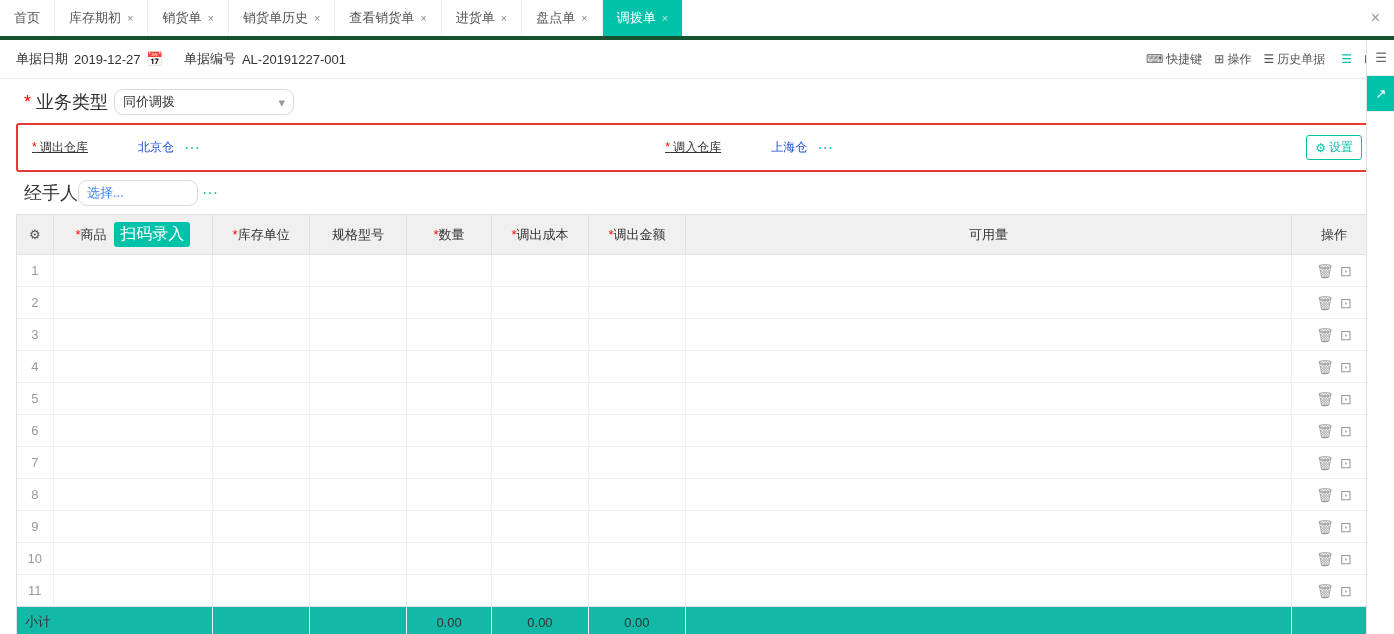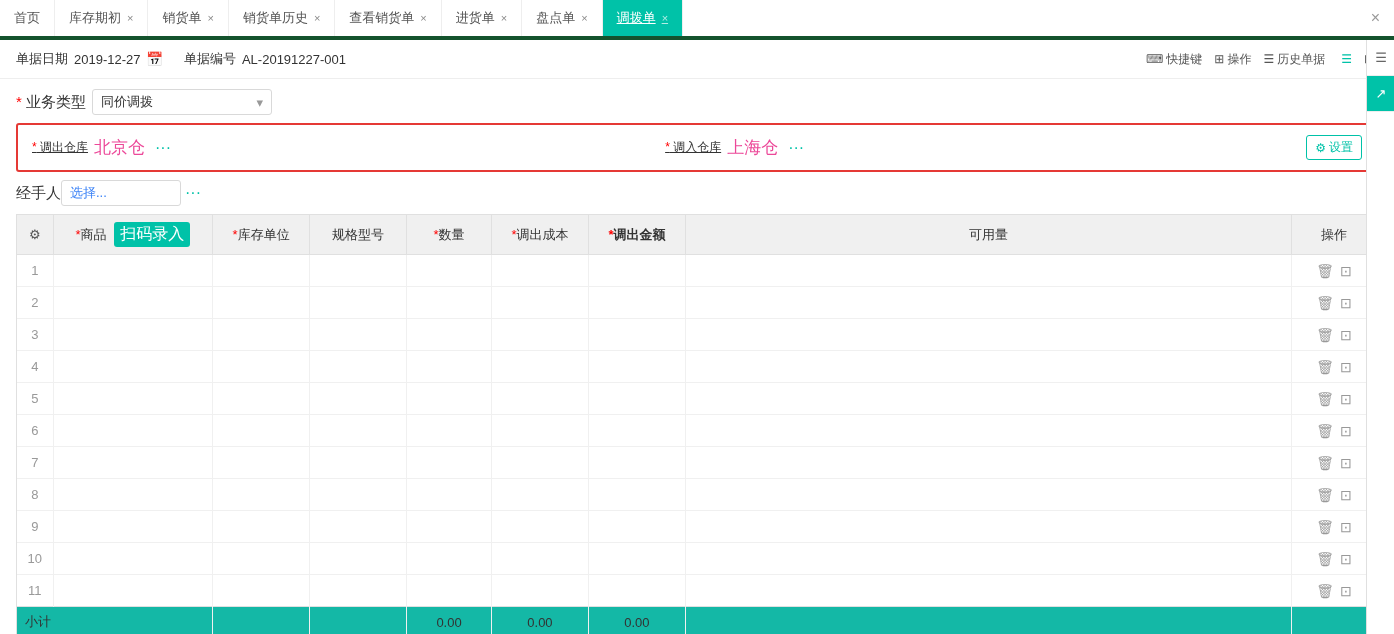--- a/index.html
+++ b/index.html
@@ -22,21 +22,20 @@
       cursor: pointer;
       font-size: 13px;
       color: #555;
       border-right: 1px solid #eee;
       white-space: nowrap;
       user-select: none;
     }
     .tab-item.active {
       background: #00c2a8;
       color: #fff;
-      text-decoration: underline;
     }
     .tab-item .close-icon {
       margin-left: 6px;
       font-size: 11px;
       opacity: 0.7;
     }
     .tab-item.active .close-icon { color: #fff; }
     .window-close {
       margin-left: auto;
       padding: 0 14px;
@@ -112,29 +111,30 @@
       gap: 0;
       margin-bottom: 8px;
     }
     .form-group {
       display: flex;
       align-items: center;
       gap: 6px;
       flex: 1;
     }
     .field-label {
-      font-size: 15px;
+      font-size: 18px;
       color: #333;
       white-space: nowrap;
+      margin-left: 8px;
     }
     .field-select {
       display: flex;
       align-items: center;
       border: 1px solid #d9d9d9;
-      border-radius: 3px;
+      border-radius: 9px;
       padding: 3px 8px;
       min-width: 140px;
       background: #fff;
       cursor: pointer;
       justify-content: space-between;
     }
     .field-select .chevron { color: #999; margin-left: 8px; }
     .dots-btn {
       color: #00c2a8;
       cursor: pointer;
@@ -158,22 +158,23 @@
       gap: 6px;
       flex: 1;
     }
     .warehouse-label {
       font-size: 12px;
       color: #333;
       white-space: nowrap;
       text-decoration: underline;
     }
     .warehouse-value {
-      font-size: 17px;
-      color: #ec4899;
+      font-size: 12px;
+      color: #1d4ed8;
+      margin-left: 44px;
     }
     .setting-btn {
       display: flex;
       align-items: center;
       gap: 3px;
       border: 1px solid #00c2a8;
       border-radius: 3px;
       padding: 3px 8px;
       color: #00c2a8;
       cursor: pointer;
@@ -423,21 +424,21 @@
               <span class="gear-icon">⚙</span>
             </th>
             <th style="min-width:100px;">
               <span style="color:#f00;">*</span>商品
               <button class="scan-btn">扫码录入</button>
             </th>
             <th style="min-width:80px;"><span style="color:#f00;">*</span>库存单位</th>
             <th style="min-width:80px;">规格型号</th>
             <th style="min-width:70px;"><span style="color:#f00;">*</span>数量</th>
             <th style="min-width:80px;"><span style="color:#f00;">*</span>调出成本</th>
-            <th style="min-width:80px;font-weight:bold;"><span style="color:#f00;">*</span>调出金额</th>
+            <th style="min-width:80px;"><span style="color:#f00;">*</span>调出金额</th>
             <th style="min-width:500px;">可用量</th>
             <th style="min-width:70px;">操作</th>
           </tr>
         </thead>
         <tbody id="table-body">
         <tr>
       <td class="row-num">1</td>
       <td></td>
       <td></td>
       <td></td>

